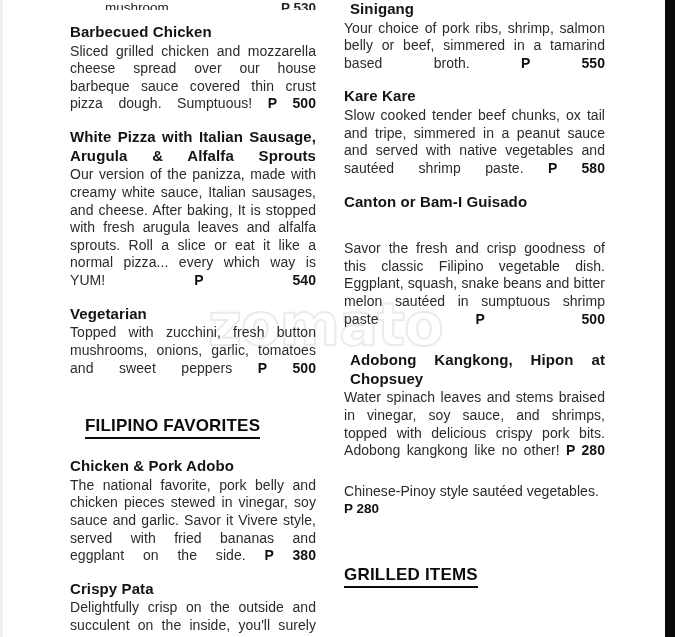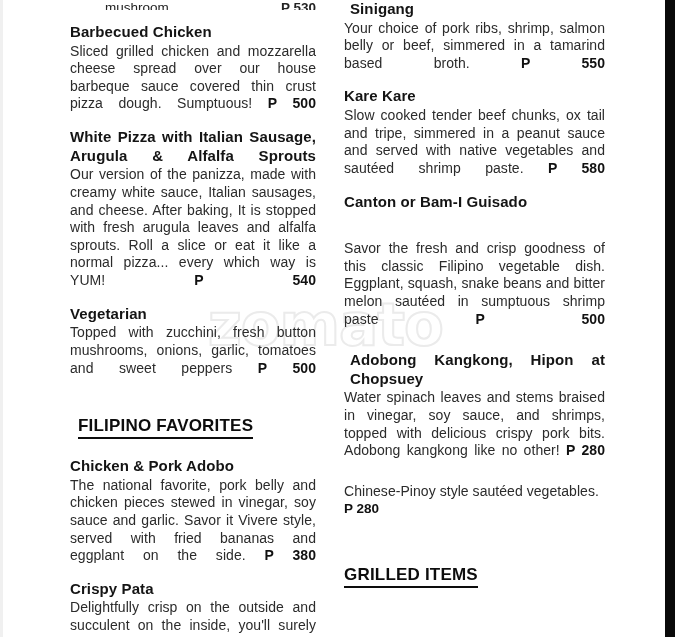--- a/index.html
+++ b/index.html
@@ -142,21 +142,21 @@
   }
 
   .section-heading {
     font-size: 17px;
     font-weight: 700;
     color: #0d0d0d;
     letter-spacing: 0.2px;
     display: inline-block;
     border-bottom: 2px solid #0d0d0d;
     padding-bottom: 1px;
-    margin: 24px 0 18px 8px;
+    margin: 24px 0 18px 15px;
   }
   .section-heading.grilled { margin: 34px 0 15px 0; }
 
   .spacer-8 { height: 8px; }
   .spacer-14 { height: 14px; }
 </style>
 </head>
 <body>
 
 <div class="page">

